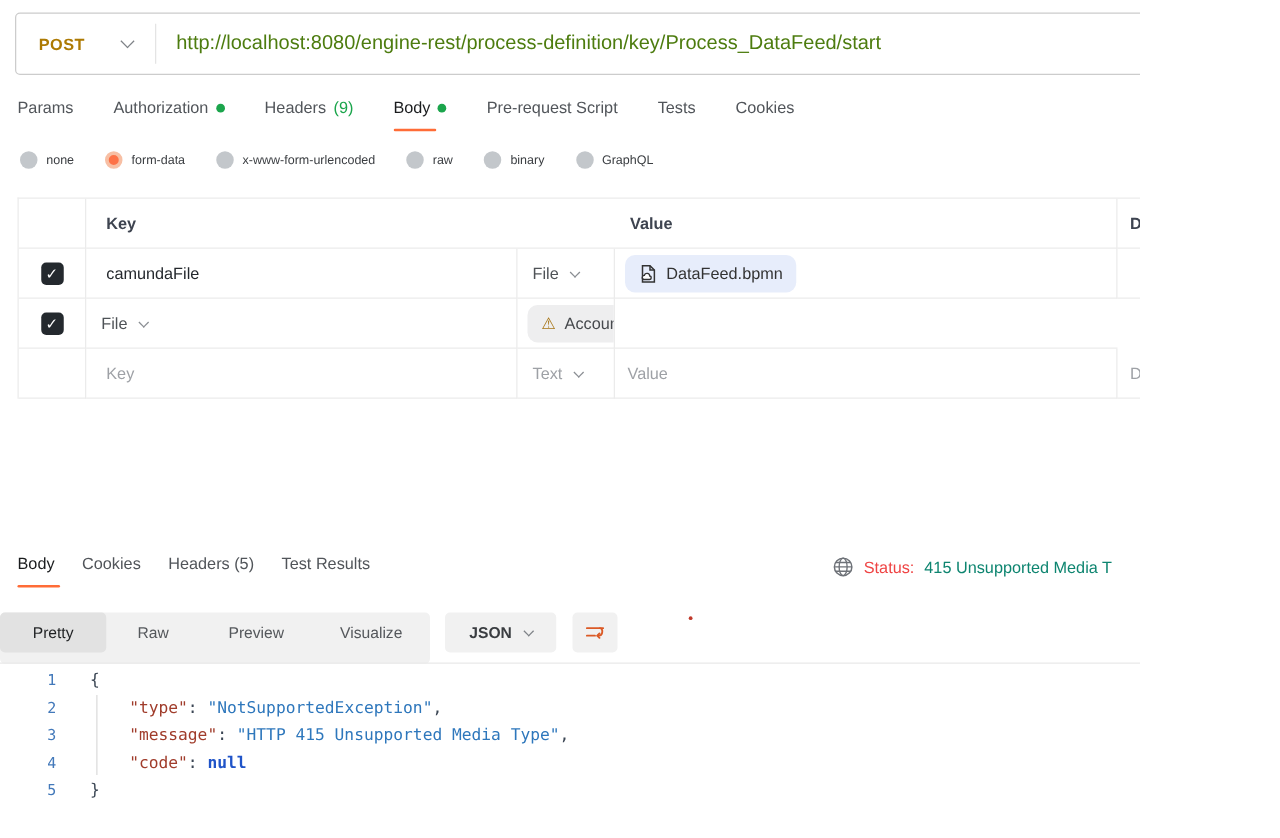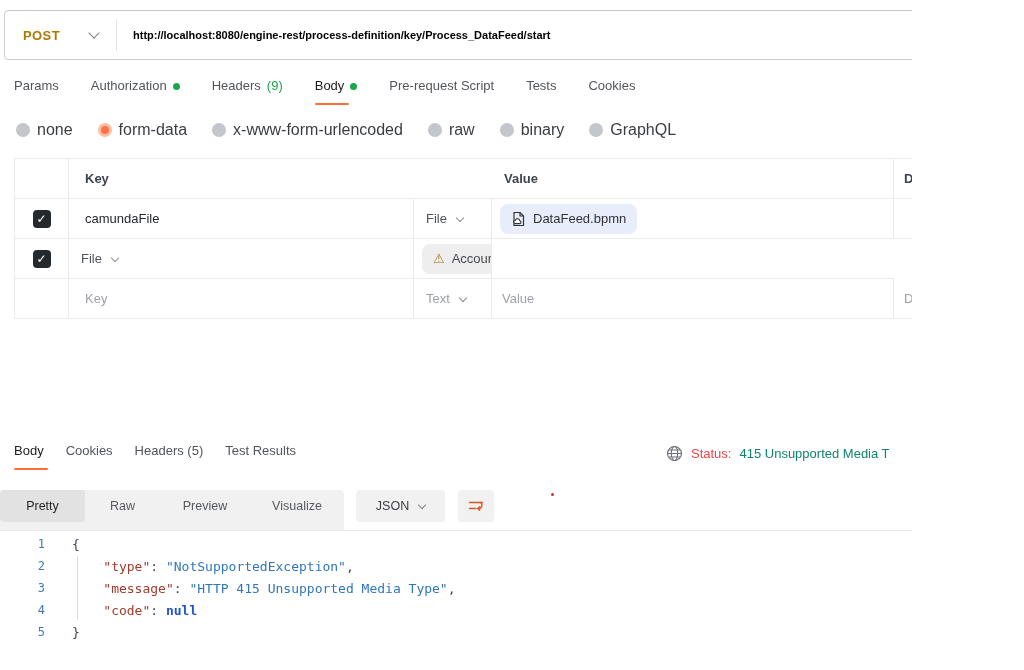--- a/index.html
+++ b/index.html
@@ -1,39 +1,39 @@
 <!DOCTYPE html>
 <html><head>
 <meta charset="utf-8">
 <style>
   * { margin:0; padding:0; box-sizing:border-box; }
   html,body { width:1024px; height:670px; background:#ffffff; font-family:"Liberation Sans", sans-serif; }
   .viewport { position:absolute; left:0; top:0; width:912px; height:670px; overflow:hidden; background:#fff; }
 
   
-  .url-bar { position:absolute; left:4px; top:10px; width:920px; height:50px;
+  .url-bar { position:absolute; left:12px; top:10px; width:920px; height:50px;
              border:1px solid #CCCCCC; border-radius:4px; background:#fff;
              display:flex; align-items:center; }
   .method { padding-left:18px; width:85px; font-size:13px; font-weight:bold; letter-spacing:.4px; color:#AD7A03; }
   .chev { display:inline-block; width:8px; height:8px; border-right:1.5px solid #7E8287; border-bottom:1.5px solid #7E8287; transform:rotate(45deg); margin-top:-4px; }
   .method-chev { margin-right:18px; }
   .url-divider { width:1px; align-self:stretch; margin:8px 0; background:#E4E4E4; }
-  .url-text { padding-left:16px; font-size:11px; color:#000000; white-space:nowrap;font-weight:bold; }
+  .url-text { padding-left:16px; font-size:16px; color:#4d7c0f; white-space:nowrap; }
 
   
   .tabs-req { position:absolute; left:14px; top:78px; display:flex; gap:32px; }
   .tab { position:relative; font-size:13px; color:#51555A; padding-bottom:12px; display:flex; align-items:center; gap:6px; cursor:default; }
   .tab.active { color:#1A1C1E; }
   .tab.active::after { content:""; position:absolute; left:0; bottom:0; width:34px; height:2px; background:#FF6C37; border-radius:1px; }
   .dot { width:7px; height:7px; border-radius:50%; background:#1BA54C; margin-top:1px; }
   .count { color:#1BA54C; }
 
   
   .radios { position:absolute; left:16px; top:121px; display:flex; gap:25px; }
-  .radio-item { display:flex; align-items:center; gap:7px; font-size:16px; color:#3A3D41; }
+  .radio-item { display:flex; align-items:center; gap:7px; font-size:10px; color:#3A3D41; }
   .radio { width:14px; height:14px; border-radius:50%; background:#C3C7CB; }
   .radio.sel { background:#FD7247; border:3px solid #F7BFA4; }
 
   
   .kv-table { position:absolute; left:14px; top:158px; width:926px; border-top:1px solid #EBEBEB; border-left:1px solid #EBEBEB; font-size:13px; }
   .tr { display:grid; height:40px; }
   .tr-head { grid-template-columns:54px 423px 402px 47px; }
   .tr-data { grid-template-columns:54px 345px 78px 402px 47px; }
   .td { display:flex; align-items:center; border-bottom:1px solid #EBEBEB; overflow:hidden; }
   .bR { border-right:1px solid #EBEBEB; }
@@ -56,21 +56,21 @@
   .tabs-res .tab { padding:0 7px 12px 0; }
   .status-row { position:absolute; left:666px; top:445px; display:flex; align-items:center; gap:8px; white-space:nowrap; }
   .status-label { font-size:13px; color:#ef4444; }
   .status-value { font-size:13px; color:#0E8570; }
 
   .seg-wrap { position:absolute; left:0; top:490px; height:41px; display:flex; background:#F1F1F1; border-radius:4px; }
   .seg { height:32px; display:flex; align-items:center; justify-content:center; font-size:12.5px; color:#55585C; cursor:pointer; }
   .seg.active { background:#E2E2E2; border-radius:4px; color:#1F2123; }
   .seg-pretty { width:85px; } .seg-raw { width:75px; } .seg-preview { width:90px; } .seg-visualize { width:94px; }
   .json-btn { position:absolute; left:356px; top:490px; width:89px; height:32px; background:#F1F1F1; border-radius:4px;
-              display:flex; align-items:center; justify-content:center; gap:10px; font-size:12.5px; font-weight:normal; color:#3A3D41; cursor:pointer; }
+              display:flex; align-items:center; justify-content:center; gap:10px; font-size:12.5px; font-weight:bold; color:#3A3D41; cursor:pointer; }
   .json-btn .chev { width:6px; height:6px; margin-top:-2px; }
   .wrap-btn { position:absolute; left:458px; top:490px; width:36px; height:32px; background:#F1F1F1; border-radius:4px;
               display:flex; align-items:center; justify-content:center; cursor:pointer; }
   .red-dot { position:absolute; left:551px; top:493px; width:3px; height:3px; border-radius:50%; background:#C0392B; }
 
   
   .code { position:absolute; left:0; top:530px; width:912px; border-top:1px solid #E9E9E9; padding-top:2px;
           font-family:"DejaVu Sans Mono", monospace; font-size:13px; }
   .cl { display:flex; height:22px; align-items:center; }
   .ln { width:45px; text-align:right; color:#4379BA; font-size:12px; flex-shrink:0; }

